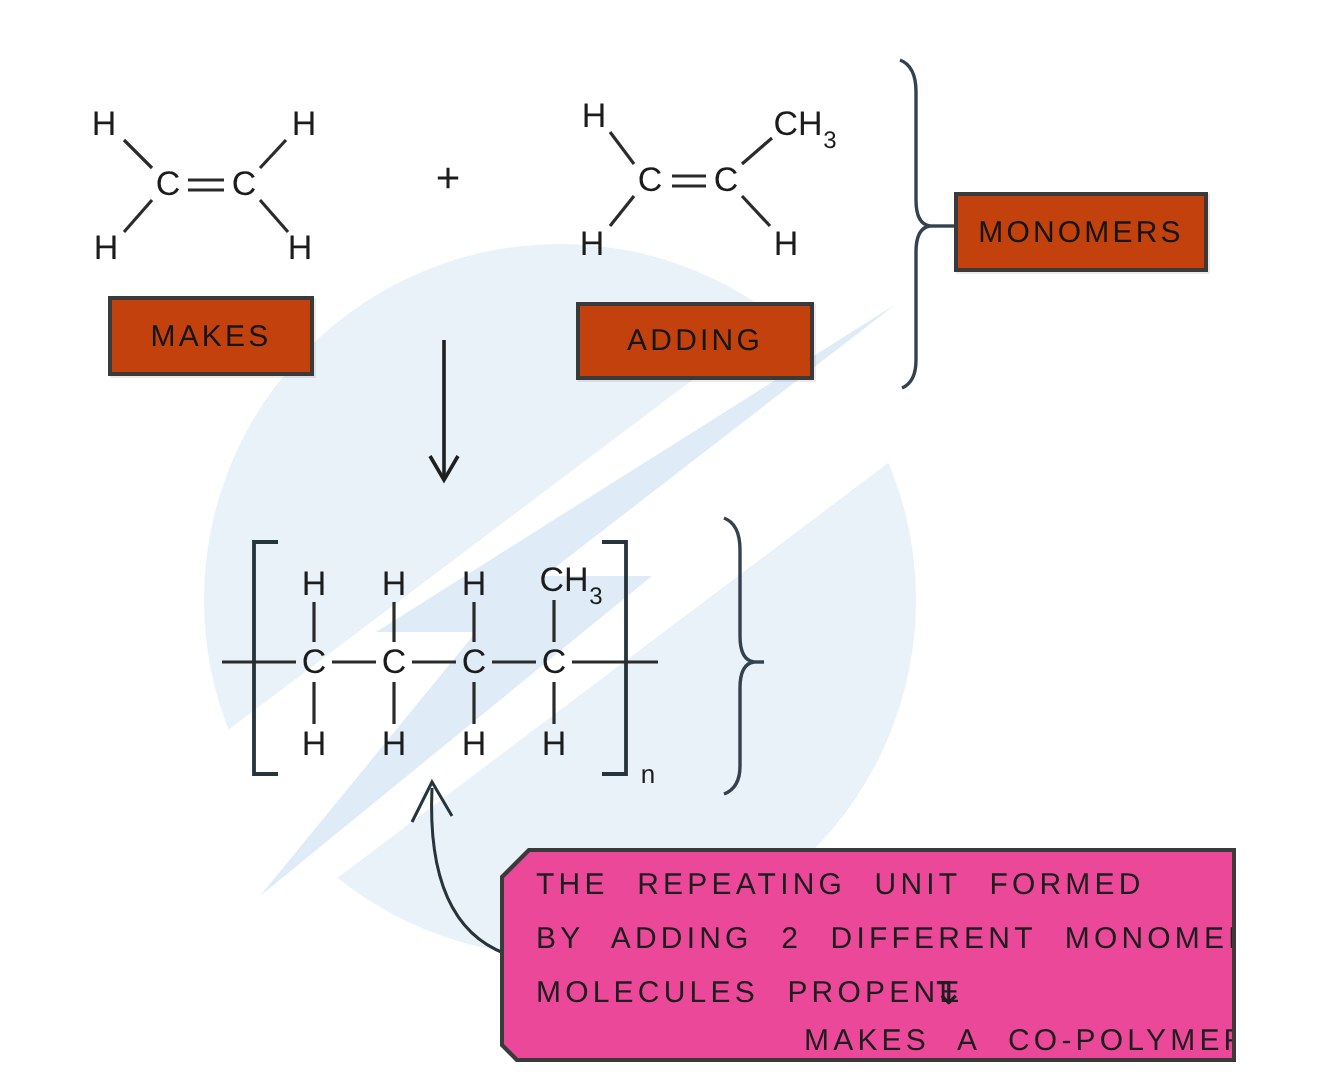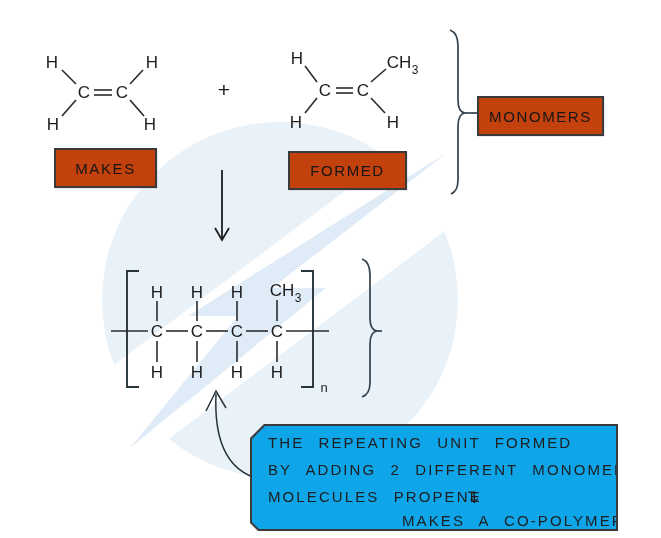--- a/index.html
+++ b/index.html
@@ -19,21 +19,21 @@
     position:absolute;background:#c2410c;border:2px solid #3a3a3a;
     display:flex;align-items:center;justify-content:center;
     font-size:15px;letter-spacing:1.6px;word-spacing:7px;color:#161616;
     box-shadow:1px 1px 0 rgba(0,0,0,0.08);
   }
   .note-outer{
     position:absolute;left:250px;top:424px;width:368px;height:107px;background:#3a3a3a;
     clip-path:polygon(14px 0, 100% 0, 100% 100%, 8px 100%, 0 calc(100% - 8px), 0 14px);
   }
   .note-inner{
-    position:absolute;inset:2px;background:#0ea5e9;
+    position:absolute;inset:2px;background:#ec4899;
     clip-path:polygon(13px 0, 100% 0, 100% 100%, 7px 100%, 0 calc(100% - 7px), 0 13px);
     text-decoration:underline;
   }
   .note-line{
     position:absolute;font-size:15px;letter-spacing:2.1px;word-spacing:8px;
     color:#1e1e1e;white-space:nowrap;line-height:1;
   }
   .corner-arrow{position:absolute;font-size:19px;line-height:1;color:#1e1e1e;
     font-family:"DejaVu Sans",sans-serif;}
 </style>
@@ -124,21 +124,21 @@
   <span class="sub" style="left:415px;top:70px">3</span>
   <span class="atom" style="left:325px;top:90px">C</span>
   <span class="atom" style="left:363px;top:90px">C</span>
   <span class="atom" style="left:296px;top:122px">H</span>
   <span class="atom" style="left:393px;top:122px">H</span>
 
   <div class="label-box" style="left:54px;top:148px;width:99px;height:36px">
     <span>MAKES</span>
   </div>
   <div class="label-box" style="left:288px;top:151px;width:115px;height:35px">
-    <span>FORMED</span>
+    <span>ADDING</span>
   </div>
   <div class="label-box" style="left:477px;top:96px;width:123px;height:36px">
     <span>MONOMERS</span>
   </div>
 
   <span class="atom" style="left:157px;top:292px">H</span>
   <span class="atom" style="left:197px;top:292px">H</span>
   <span class="atom" style="left:237px;top:292px">H</span>
   <span class="atom" style="left:282px;top:290px">CH</span>
   <span class="sub" style="left:298px;top:298px">3</span>

